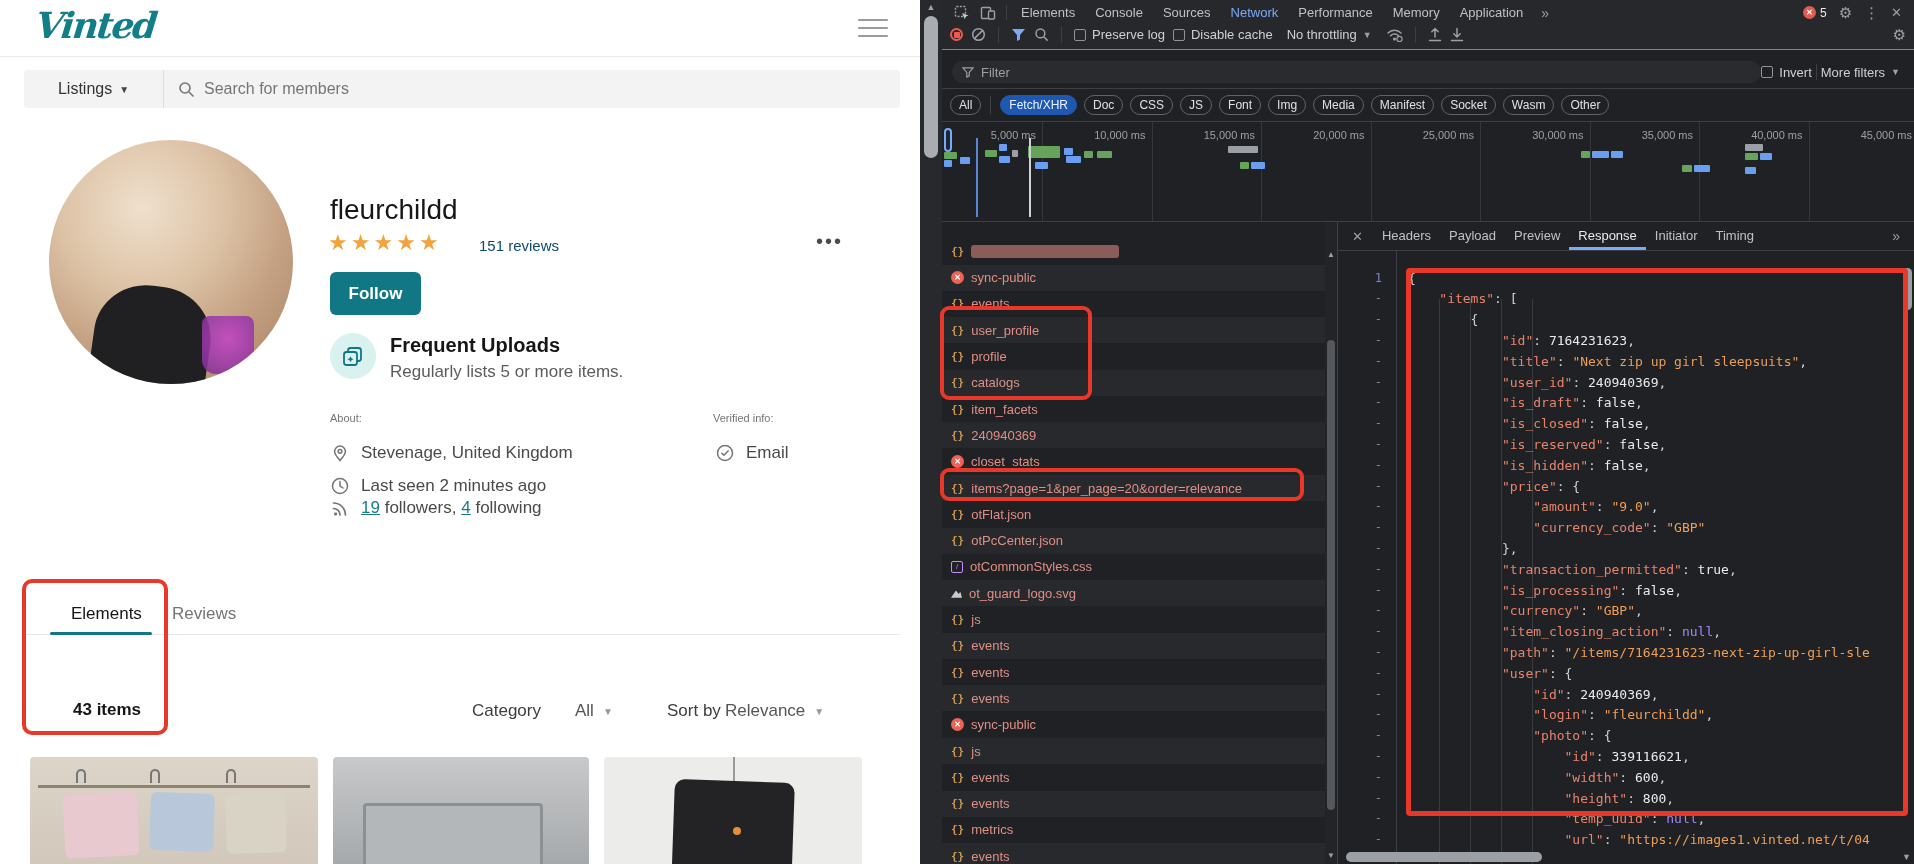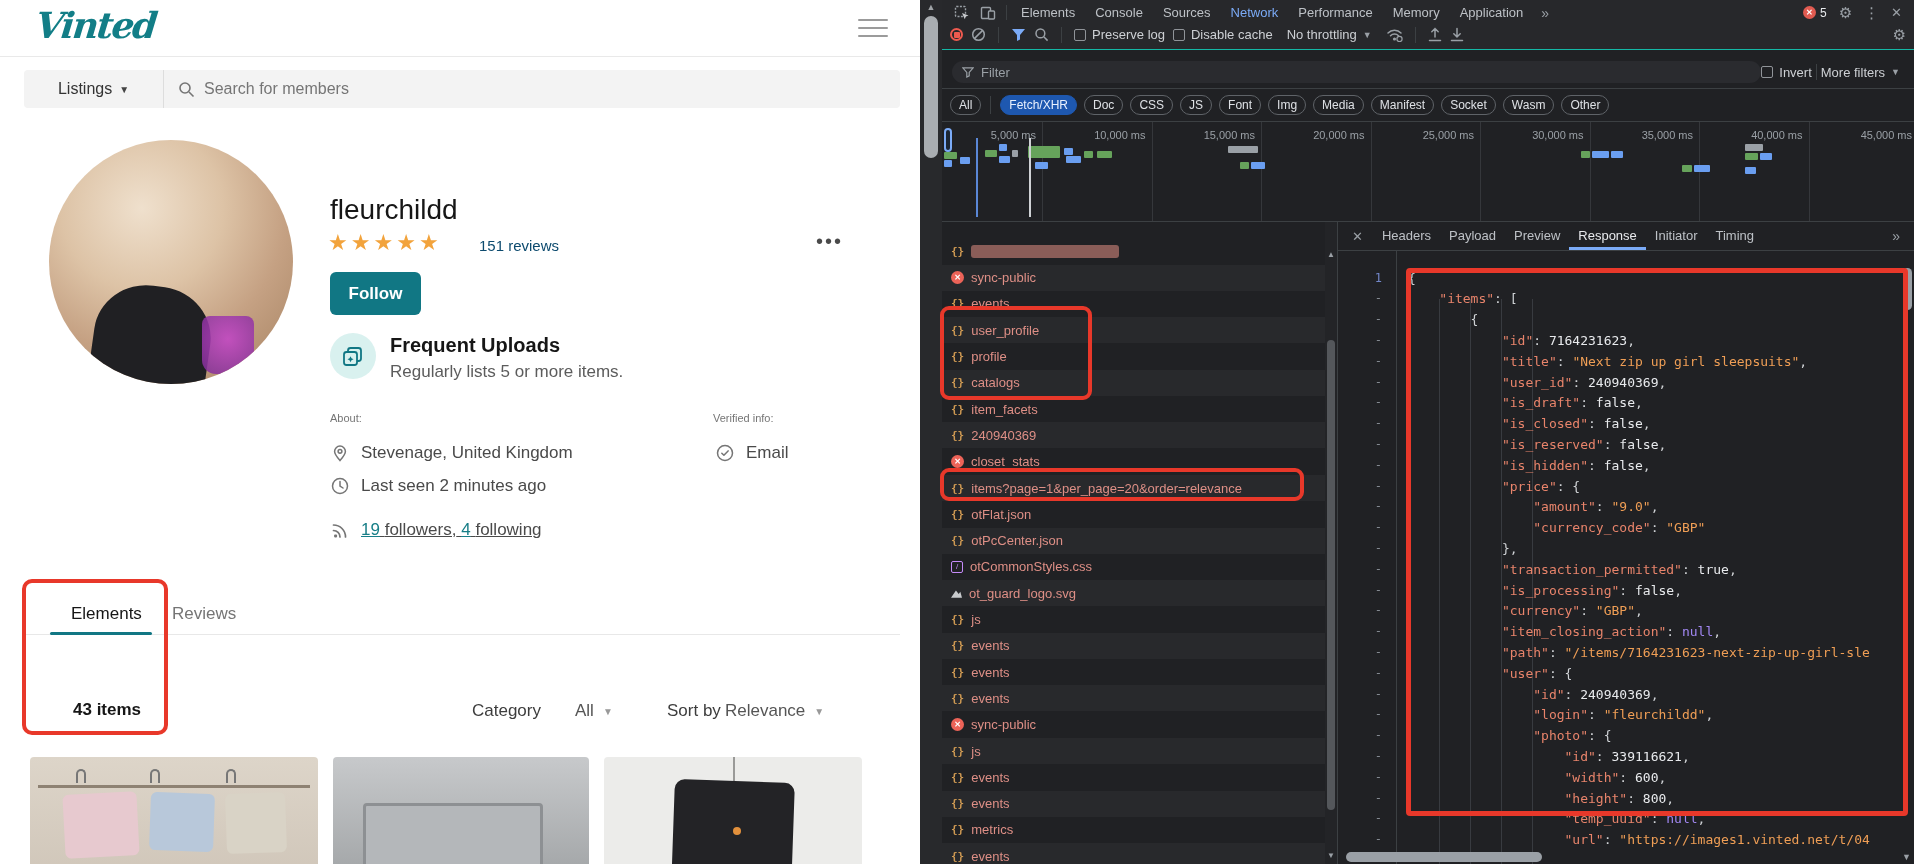--- a/index.html
+++ b/index.html
@@ -196,21 +196,21 @@
         </svg>
       <span>Stevenage, United Kingdom</span>
     </div>
     <div class="v-inforow" style="left:330px; top:476px;">
       <svg width="20" height="20" viewBox="0 0 20 20">
           <circle cx="10" cy="10" r="7.5" fill="none" stroke="#757575" stroke-width="1.5"></circle>
           <path d="M10 5.5V10l3 2" fill="none" stroke="#757575" stroke-width="1.5" stroke-linecap="round"></path>
         </svg>
       <span>Last seen 2 minutes ago</span>
     </div>
-    <div class="v-inforow" style="left:330px; top:520px;text-decoration:underline;">
+    <div class="v-inforow" style="left:330px; top:498px;">
       <svg width="20" height="20" viewBox="0 0 20 20">
           <path d="M4 16a1.6 1.6 0 1 0 0-.01z" fill="#757575"></path>
           <path d="M3.5 10.5a6.5 6.5 0 0 1 6.5 6.5M3.5 5a12 12 0 0 1 12 12" fill="none" stroke="#757575" stroke-width="1.7" stroke-linecap="round"></path>
         </svg>
       <span>
         <span class="v-link">19</span>
         <span>followers,</span>
         <span class="v-link">4</span>
         <span>following</span>
       </span>

